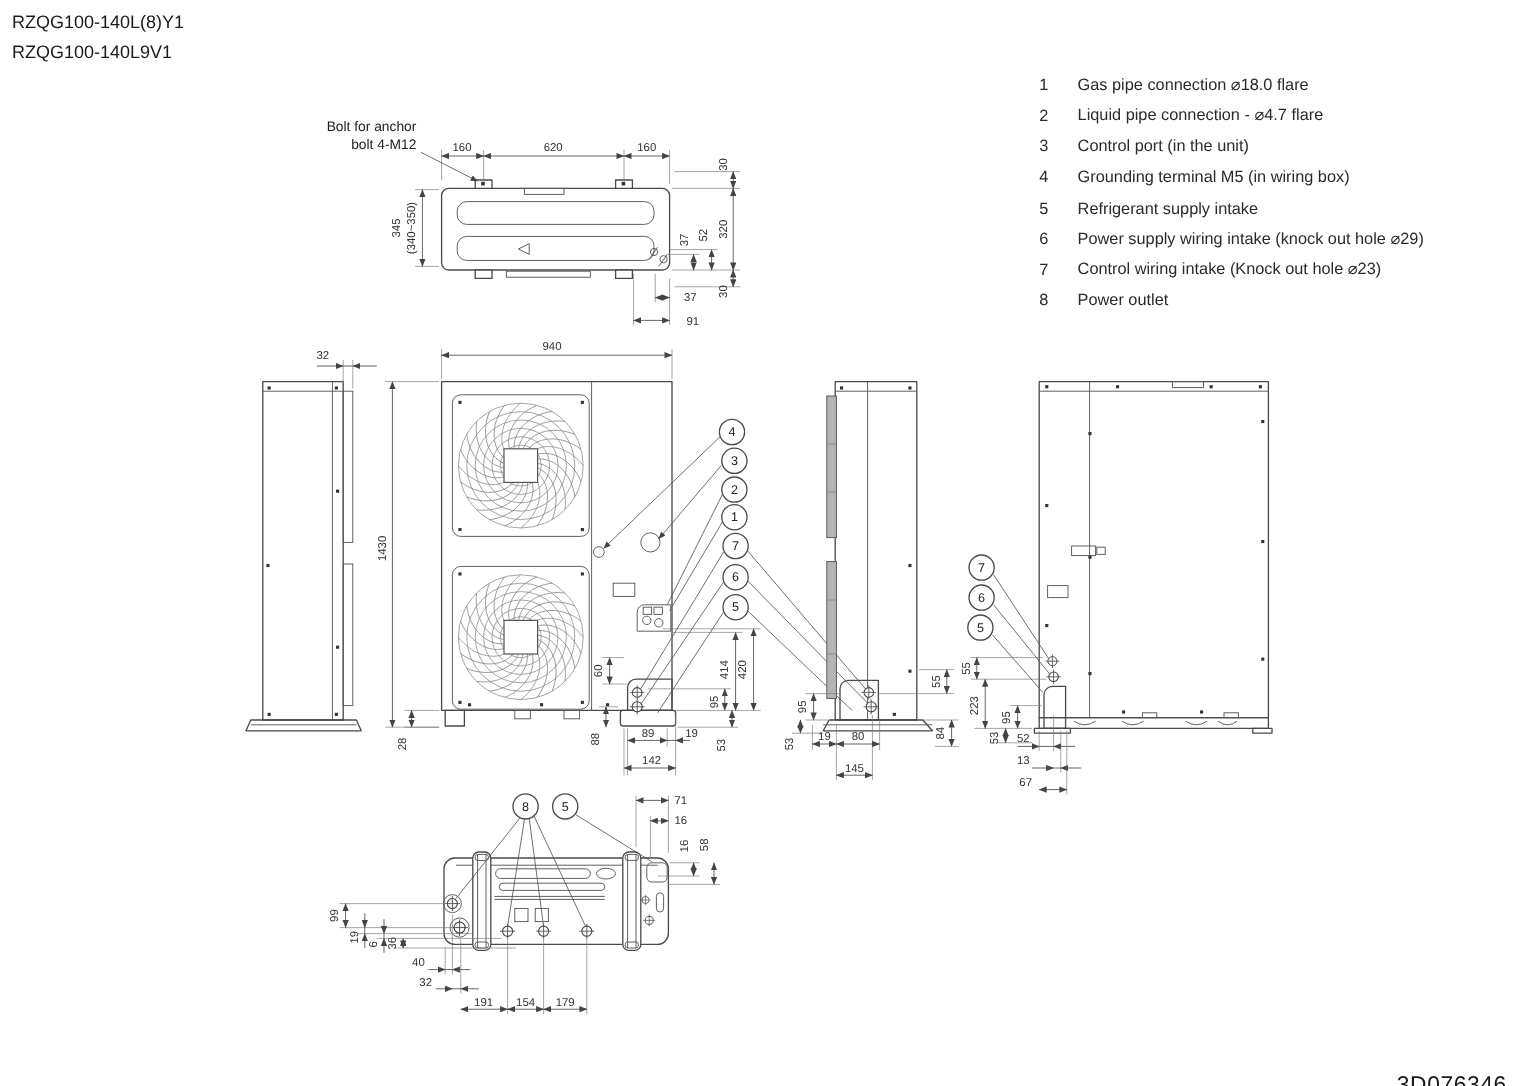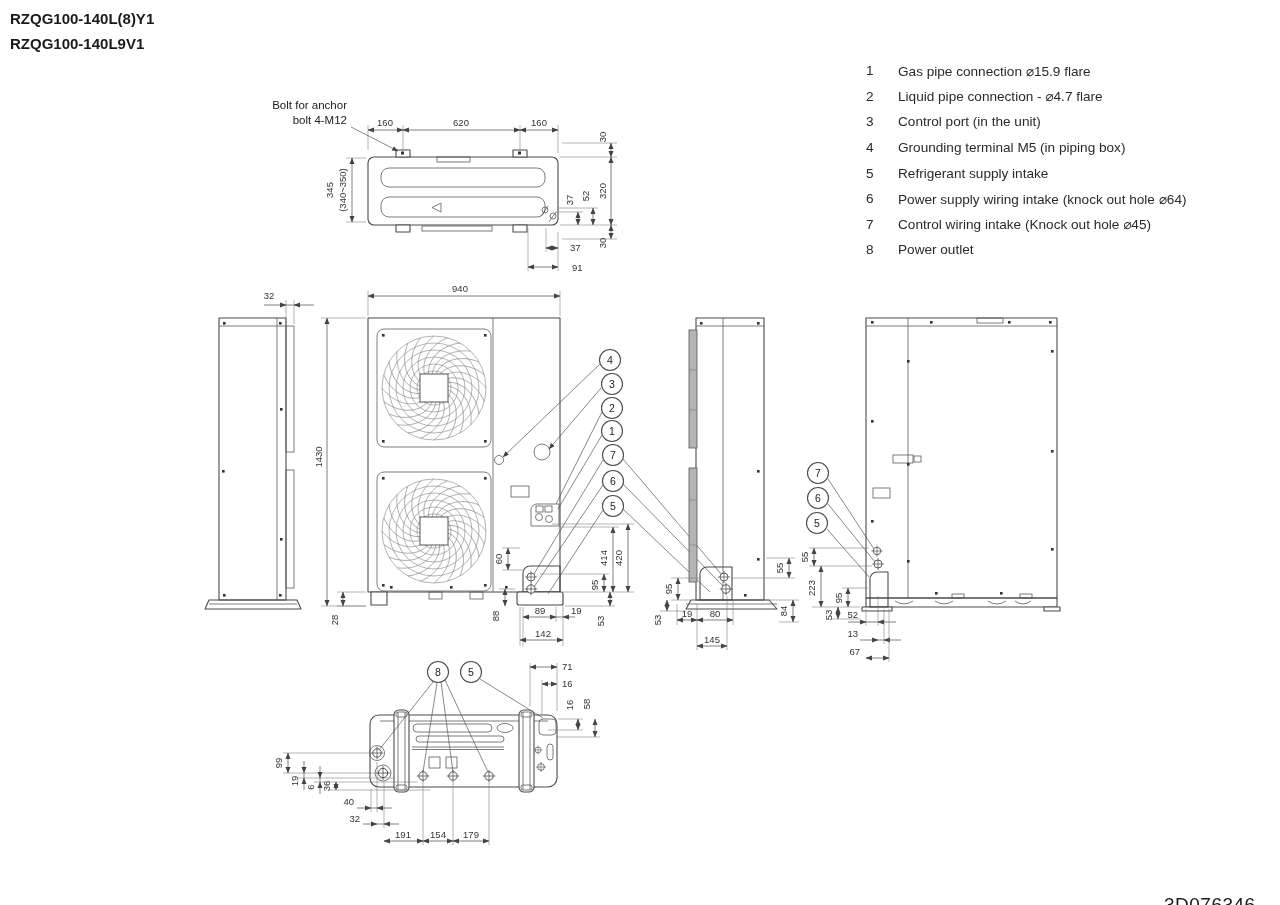--- a/index.html
+++ b/index.html
@@ -1,18 +1,18 @@
 <!DOCTYPE html>
 <html><head>
 <meta charset="utf-8">
 <style>
   html,body{margin:0;padding:0;background:#fff;}
   .canvas{position:relative;width:1280px;height:905px;background:#ffffff;overflow:hidden;
           font-family:"Liberation Sans","DejaVu Sans",sans-serif;color:#1a1a1a;}
-  .title{position:absolute;left:10px;top:6px;font-size:15px;font-weight:700;line-height:25px;color:#1a1a1a;}
+  .title{position:absolute;left:10px;top:6px;font-size:15px;font-weight:400;line-height:25px;color:#1a1a1a;}
   .legend{position:absolute;left:866px;top:58px;font-size:13.6px;color:#2a2a2a;}
   .lrow{height:25.6px;display:flex;align-items:center;}
   .lnum{width:32px;flex:0 0 32px;}
   .ltext{flex:1;}
   .dwgno{position:absolute;left:1164px;top:862px;font-size:19px;font-weight:400;color:#1a1a1a;letter-spacing:.5px;margin-top:32px;}
   svg.draw{position:absolute;left:0;top:0;width:1280px;height:905px;}
   svg .ol{stroke:#4a4a4a;fill:none;stroke-width:1.1;stroke-linejoin:round;}
   svg .ol2{stroke:#4a4a4a;fill:#fff;stroke-width:1.1;stroke-linejoin:round;}
   svg .md{stroke:#5a5a5a;fill:none;stroke-width:0.8;}
   svg .dm{stroke:#555;fill:none;stroke-width:0.75;}
@@ -30,45 +30,45 @@
 <div class="canvas">
 
   <div class="title">
     <div>RZQG100-140L(8)Y1</div>
     <div>RZQG100-140L9V1</div>
   </div>
 
   <div class="legend">
     <div class="lrow">
         <span class="lnum">1</span>
-        <span class="ltext">Gas pipe connection ⌀15.9 flare</span>
+        <span class="ltext">Gas pipe connection ⌀18.0 flare</span>
       </div>
     <div class="lrow">
         <span class="lnum">2</span>
         <span class="ltext">Liquid pipe connection - ⌀4.7 flare</span>
       </div>
     <div class="lrow">
         <span class="lnum">3</span>
         <span class="ltext">Control port (in the unit)</span>
       </div>
     <div class="lrow">
         <span class="lnum">4</span>
-        <span class="ltext">Grounding terminal M5 (in piping box)</span>
+        <span class="ltext">Grounding terminal M5 (in wiring box)</span>
       </div>
     <div class="lrow">
         <span class="lnum">5</span>
         <span class="ltext">Refrigerant supply intake</span>
       </div>
     <div class="lrow">
         <span class="lnum">6</span>
-        <span class="ltext">Power supply wiring intake (knock out hole ⌀64)</span>
+        <span class="ltext">Power supply wiring intake (knock out hole ⌀29)</span>
       </div>
     <div class="lrow">
         <span class="lnum">7</span>
-        <span class="ltext">Control wiring intake (Knock out hole ⌀45)</span>
+        <span class="ltext">Control wiring intake (Knock out hole ⌀23)</span>
       </div>
     <div class="lrow">
         <span class="lnum">8</span>
         <span class="ltext">Power outlet</span>
       </div>
   </div>
 
   <div class="dwgno">3D076346</div>
 
   <svg class="draw" viewBox="0 0 1280 905">

